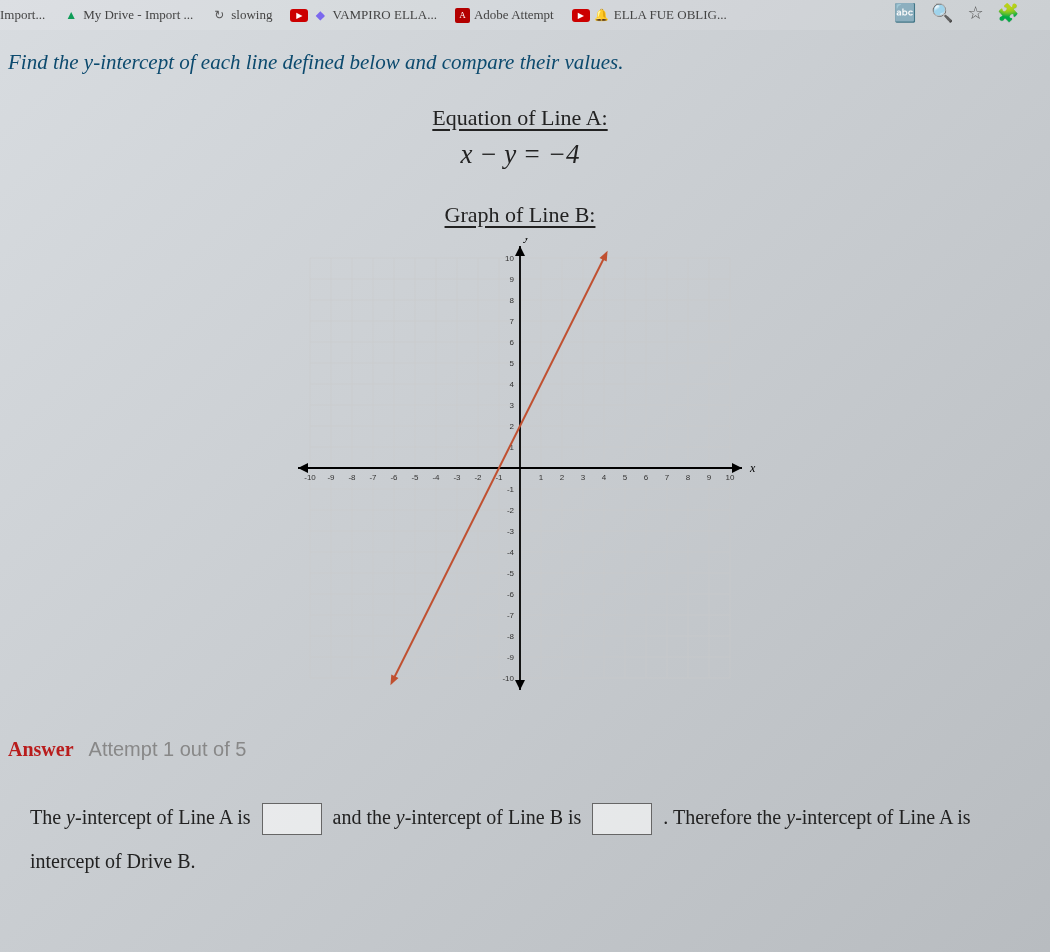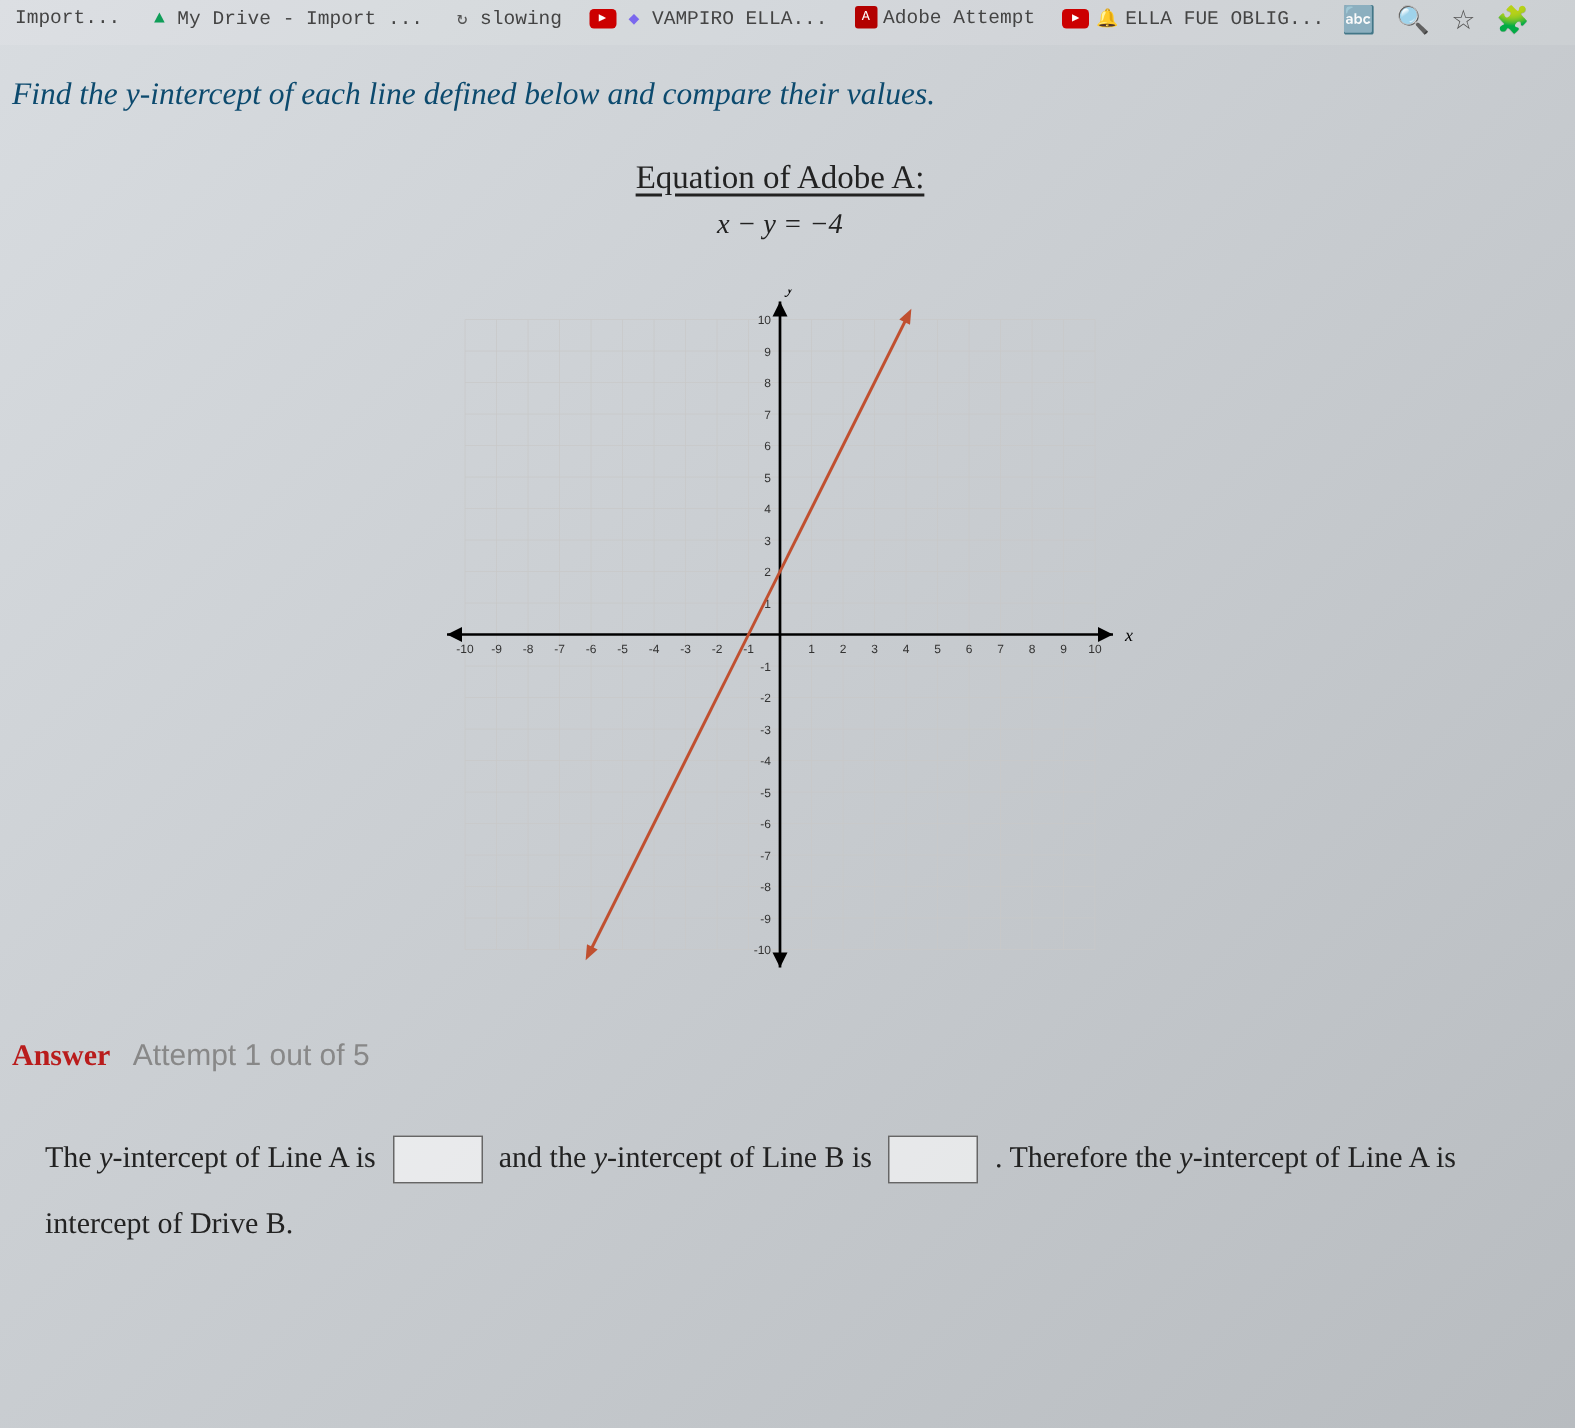--- a/index.html
+++ b/index.html
@@ -7,24 +7,24 @@
       font-family: Georgia, 'Times New Roman', serif;
       background: linear-gradient(135deg, #d8dce0 0%, #c8ccd0 50%, #b8bcc0 100%);
       width: 1050px;
       height: 952px;
       overflow: hidden;
       position: relative;
       color: #222;
     }
     .bookmarks-bar {
       display: flex;
-      align-items: flex-start;
+      align-items: center;
       gap: 18px;
-      padding: 4px 10px;
-      font-family: Liberation Mono, monospace;
+      padding: 4px 0;
+      font-family: Liberation Serif, serif;
       font-size: 13px;
       color: #444;
       height: 30px;
       background: rgba(255,255,255,0.1);
     }
     .bookmark-item { display: flex; align-items: center; gap: 4px; white-space: nowrap; cursor: pointer; }
     .bm-icon { width: 16px; height: 16px; display: inline-flex; align-items: center; justify-content: center; font-size: 12px; }
     .drive-icon { color: #0f9d58; }
     .spinner-icon { color: #555; }
     .yt-icon { background: #cc0000; color: #fff; border-radius: 3px; width: 18px; height: 13px; font-size: 8px; line-height: 13px; text-align: center; }
@@ -45,21 +45,21 @@
     }
     .eq-header {
       text-align: center;
       font-size: 22px;
       text-decoration: underline;
       text-underline-offset: 4px;
       margin-bottom: 8px;
     }
     .eq-body {
       text-align: center;
-      font-size: 19px;
+      font-size: 27px;
       font-style: italic;
       margin-bottom: 32px;
       font-family: 'Times New Roman', serif;
     }
     .graph-header {
       text-align: center;
       font-size: 22px;
       text-decoration: underline;
       text-underline-offset: 4px;
       margin-bottom: 10px;
@@ -130,23 +130,24 @@
 <div class="top-right-icons">
   <span>🔤</span>
   <span>🔍</span>
   <span>☆</span>
   <span>🧩</span>
 </div>
 
 <div class="content">
   <div class="question-text">Find the y-intercept of each line defined below and compare their values.</div>
 
-  <div class="eq-header">Equation of Adobe A:</div>
+  <div class="eq-header">Equation of Line A:</div>
   <div class="eq-body">x − y = −4</div>
 
+  <div class="graph-header">Graph of Line B:</div>
 
   <div class="graph-container">
     <svg class="graph" width="480" height="460" viewBox="0 0 480 460">
       <g id="chart-root">
           <line x1="30" y1="20" x2="30" y2="440" stroke="#c8c8c8" stroke-width="0.5"></line>
           <line x1="51" y1="20" x2="51" y2="440" stroke="#c8c8c8" stroke-width="0.5"></line>
           <line x1="72" y1="20" x2="72" y2="440" stroke="#c8c8c8" stroke-width="0.5"></line>
           <line x1="93" y1="20" x2="93" y2="440" stroke="#c8c8c8" stroke-width="0.5"></line>
           <line x1="114" y1="20" x2="114" y2="440" stroke="#c8c8c8" stroke-width="0.5"></line>
           <line x1="135" y1="20" x2="135" y2="440" stroke="#c8c8c8" stroke-width="0.5"></line>

